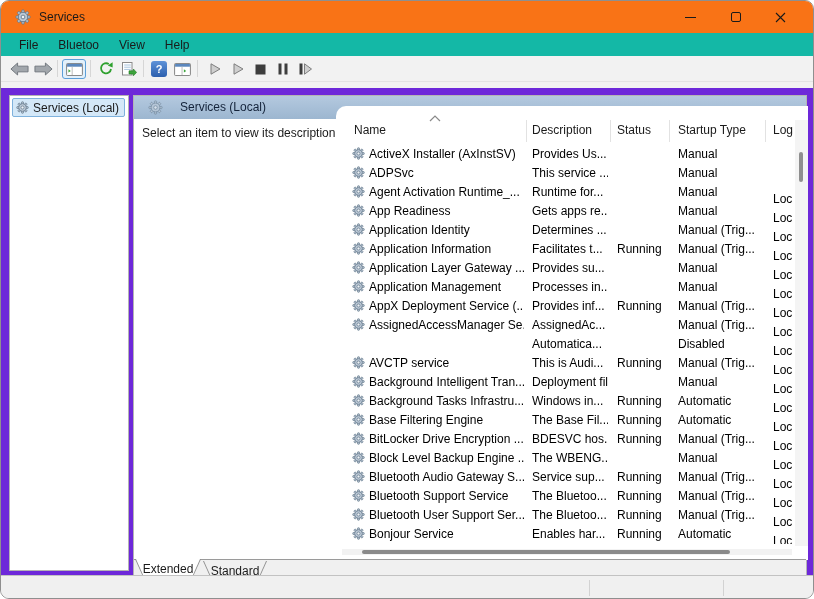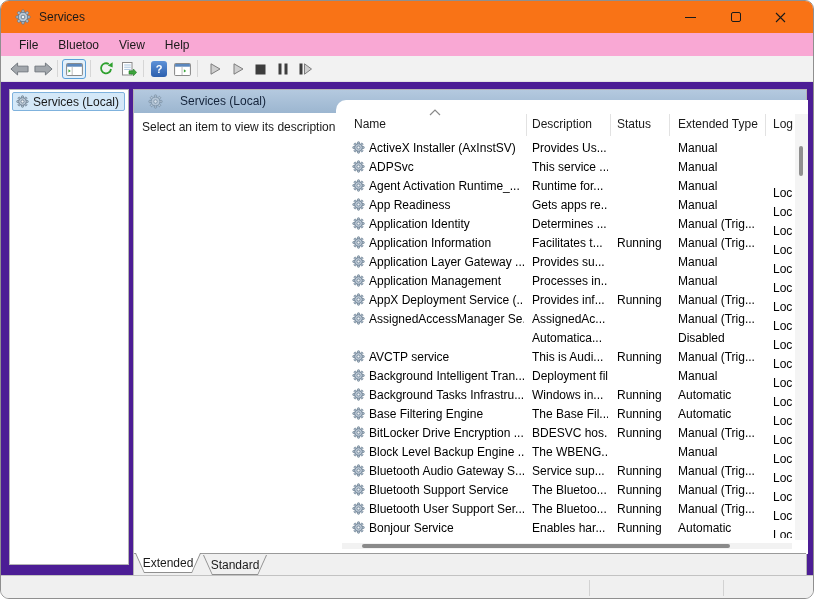--- a/index.html
+++ b/index.html
@@ -11,31 +11,31 @@
   }
   
   .titlebar{position:absolute;left:0;top:0;width:100%;height:32px;background:#f97316;}
   .title-icon{position:absolute;left:14px;top:8px;width:16px;height:16px;}
   .title-text{position:absolute;left:38px;top:0;height:32px;line-height:32px;font-size:12px;color:#1a1a1a;}
   .winbtn{position:absolute;top:2px;width:34px;height:28px;display:flex;align-items:center;justify-content:center;}
   .btn-min{left:672px;}  .btn-max{left:718px;}  .btn-close{left:762px;}
   .glyph-min{width:11px;height:0;border-top:1px solid #1a1a1a;}
   .glyph-max{width:10px;height:10px;border:1px solid #1a1a1a;border-radius:2px;}
   
-  .menubar{position:absolute;left:0;top:32px;width:100%;height:23px;background:#f9a8d4;display:flex;align-items:center;padding-left:8px;}
+  .menubar{position:absolute;left:0;top:32px;width:100%;height:23px;background:#14b8a6;display:flex;align-items:center;padding-left:8px;}
   .menu-item{font-size:12px;color:#1a1a1a;padding:3px 10px;}
   
   .toolbar{position:absolute;left:0;top:55px;width:100%;height:26px;background:#f2f2f2;border-bottom:1px solid #e3e3e3;}
   .tbtn{position:absolute;top:3px;width:22px;height:20px;display:flex;align-items:center;justify-content:center;}
   .tbtn.active{border:1px solid #5c9fd8;background:#e2f0fb;border-radius:3px;}
   .tsep{position:absolute;top:4px;width:1px;height:17px;background:#d6d6d6;}
   .help-box{width:16px;height:16px;border-radius:3px;background:linear-gradient(#5e92d8,#2c5fae);
     color:#fff;font-size:11px;font-weight:bold;display:flex;align-items:center;justify-content:center;}
   
-  .main{position:absolute;left:0;top:81px;width:100%;height:493px;background:#4c1d95;}
+  .main{position:absolute;left:0;top:87px;width:100%;height:493px;background:#6d28d9;}
   .tree{position:absolute;left:8px;top:7px;width:120px;height:476px;background:#ffffff;border:1px solid #b4b4b4;}
   .tree-item{position:absolute;left:2px;top:2px;height:19px;display:flex;align-items:center;
     background:#d4e8f8;border:1px solid #7fb2dd;border-radius:2px;padding:0 5px 0 3px;}
   .tree-item .gear{width:13px;height:13px;margin-right:4px;}
   .tree-item span{font-size:12px;color:#1a1a1a;white-space:nowrap;}
   .right{position:absolute;left:132px;top:7px;width:674px;height:487px;background:#ffffff;border:1px solid #b4b4b4;}
   .band{position:absolute;left:0;top:0;width:100%;height:23px;background:linear-gradient(#b4c9df,#9cb6d0);}
   .band .gear{position:absolute;left:14px;top:4px;width:15px;height:15px;opacity:.65;}
   .band-title{position:absolute;left:46px;top:0;height:23px;line-height:23px;font-size:12px;color:#14233a;}
   .descpane{position:absolute;left:0;top:23px;width:202px;bottom:22px;background:#ffffff;}
@@ -221,21 +221,21 @@
         <div class="desc-text">Select an item to view its description.</div>
       </div>
 
       <div class="card">
         <svg class="sort-chevron" viewBox="0 0 12 7">
           <polyline points="1,6 6,1 11,6" fill="none" stroke="#8a8a8a" stroke-width="1.2"></polyline>
         </svg>
         <div class="hdr-cell" style="left:18px">Name</div>
         <div class="hdr-cell" style="left:196px">Description</div>
         <div class="hdr-cell" style="left:281px">Status</div>
-        <div class="hdr-cell" style="left:342px">Extended Type</div>
+        <div class="hdr-cell" style="left:342px">Startup Type</div>
         <div class="hdr-cell" style="left:437px">Log</div>
         <div class="hsep" style="left:190px"></div>
         <div class="hsep" style="left:274px"></div>
         <div class="hsep" style="left:333px"></div>
         <div class="hsep" style="left:429px"></div>
 
         <div class="rows">
   <div class="row">
     <span class="cell c-name"><svg class="gear" viewBox="0 0 16 16" style="display:inline-block">
                   <use href="#gear-sym"></use>

